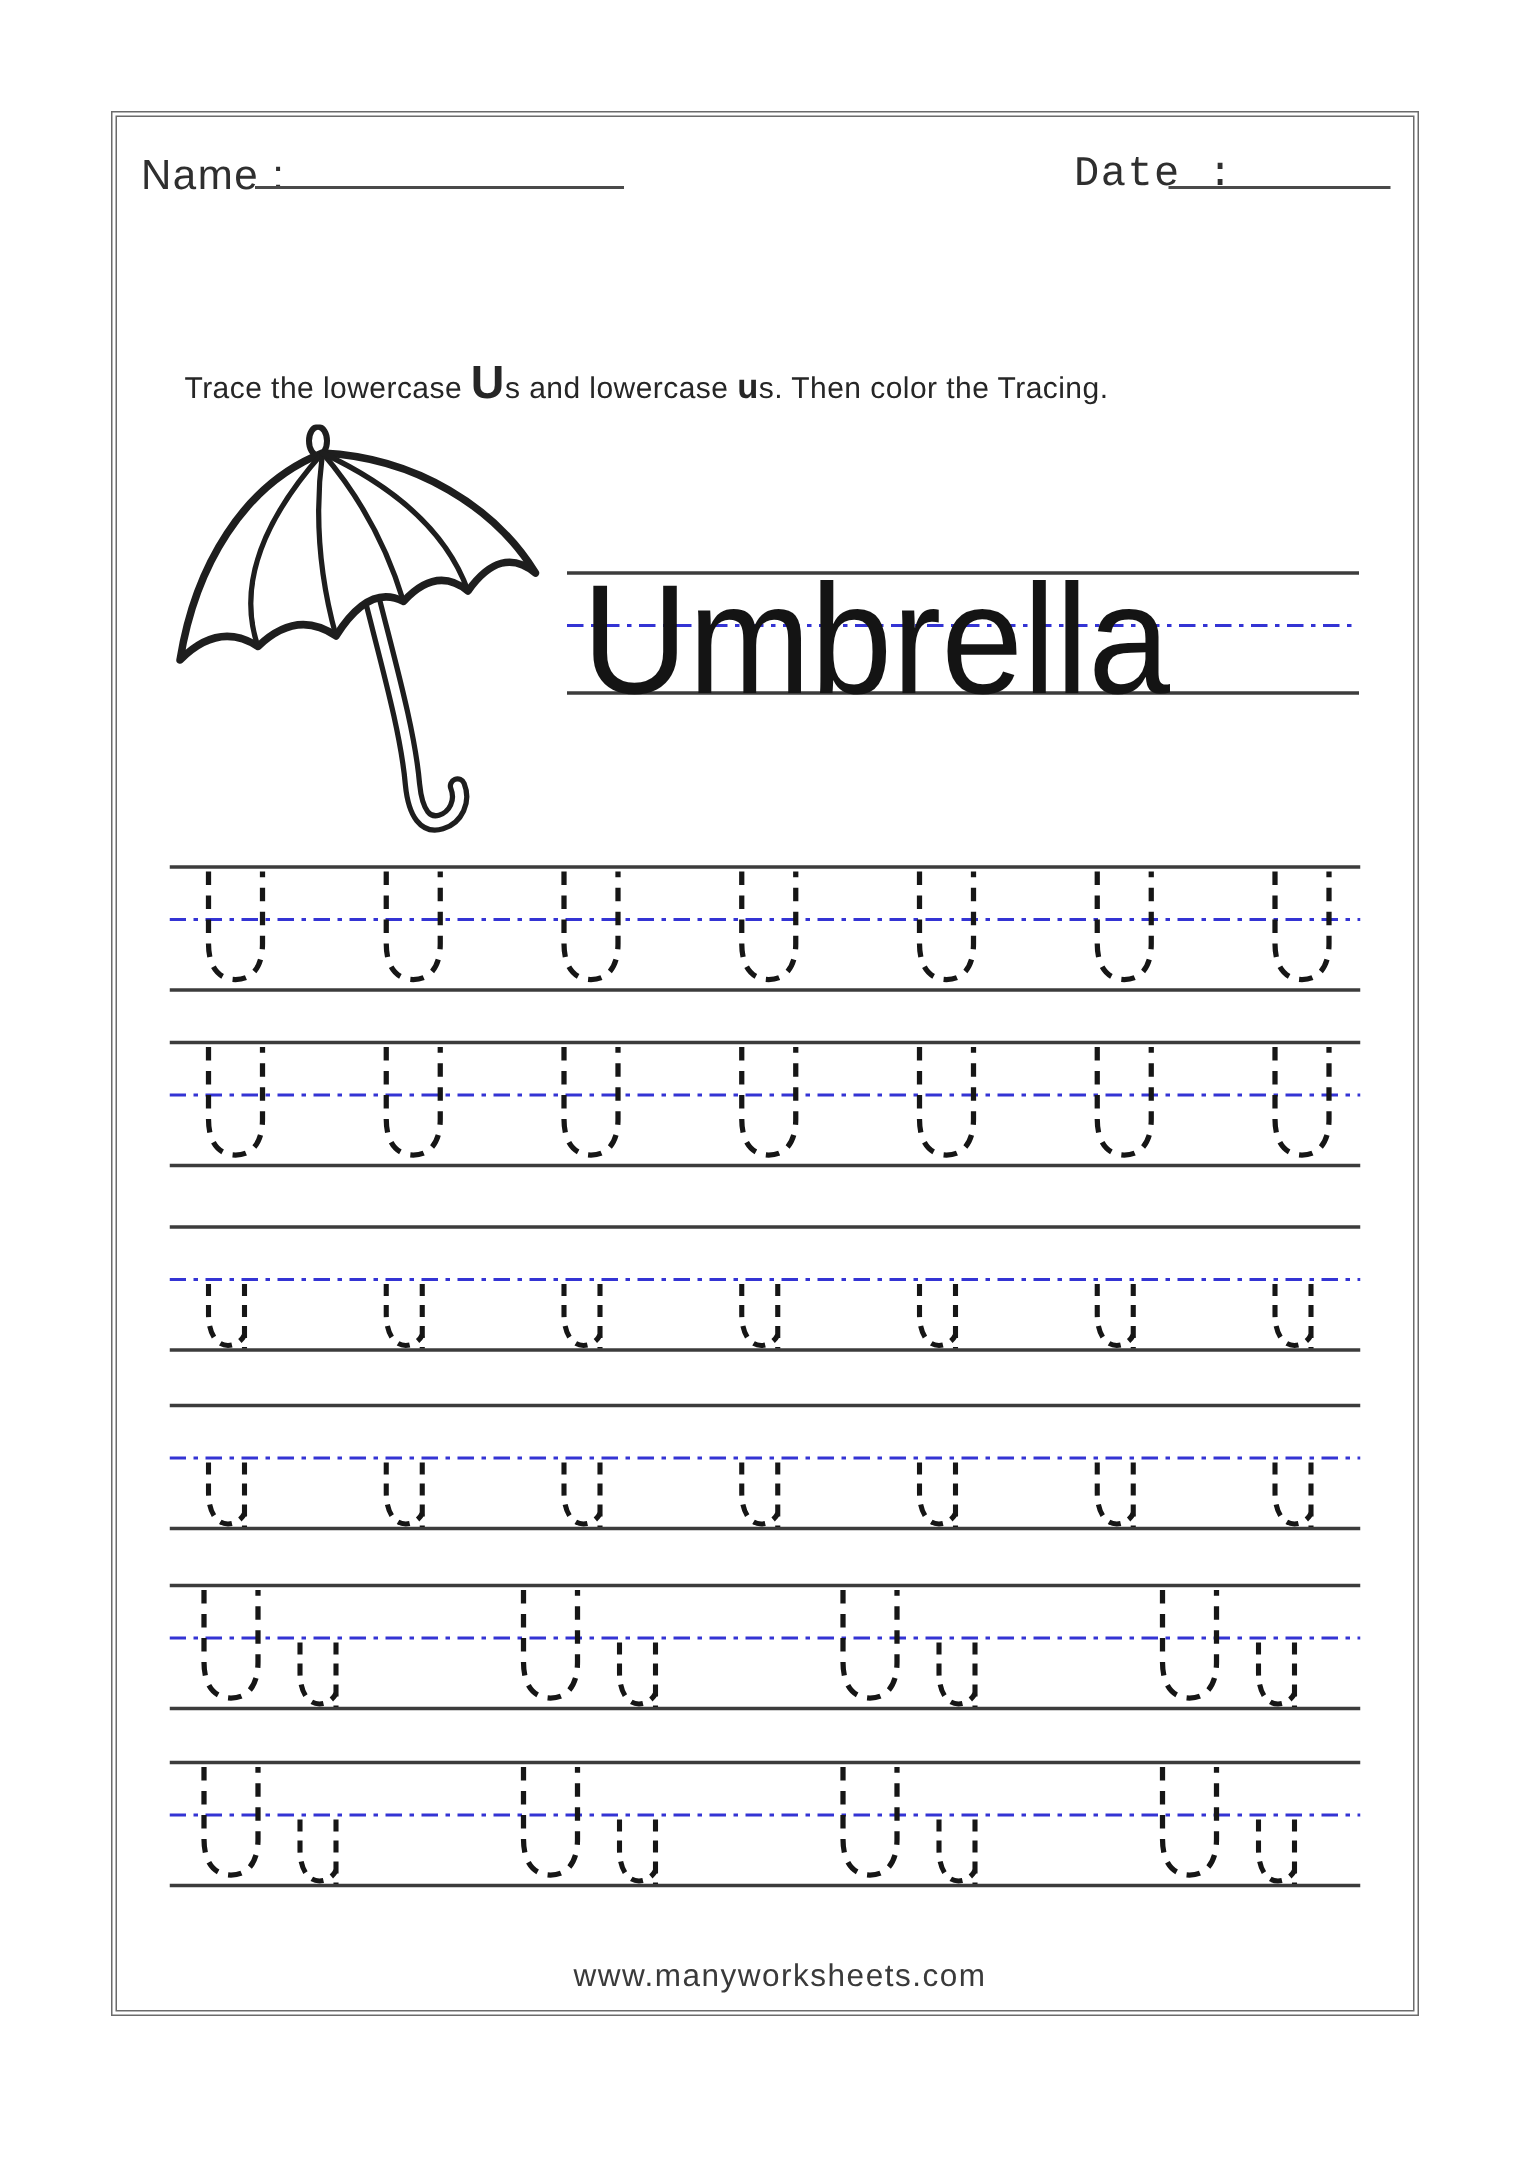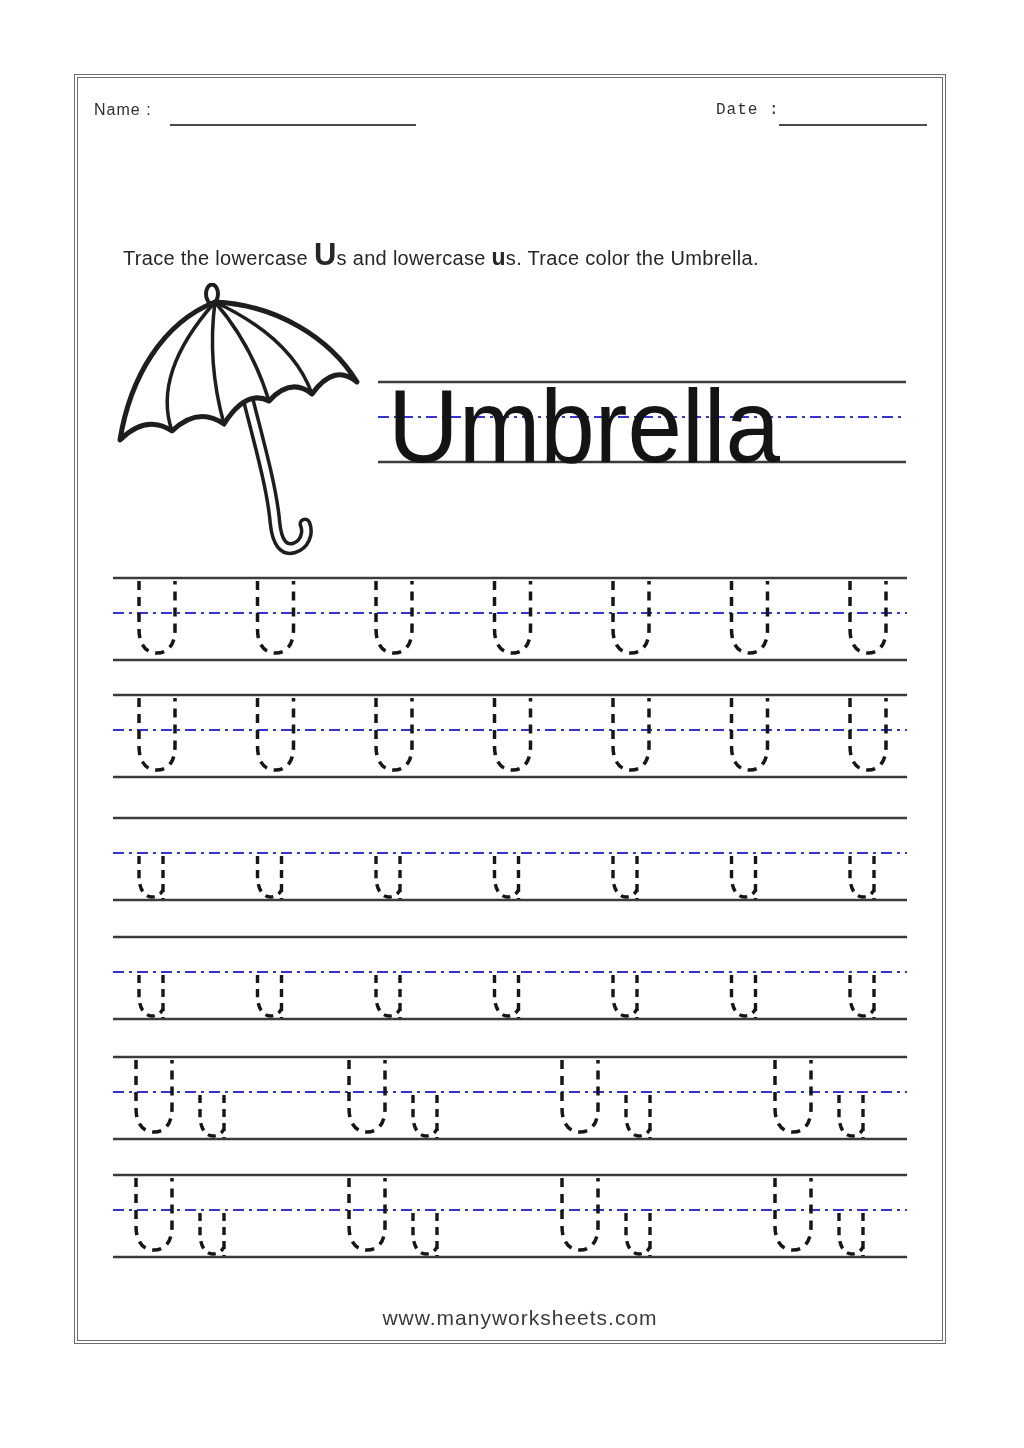--- a/index.html
+++ b/index.html
@@ -4,21 +4,21 @@
 <style>
   html,body{margin:0;padding:0;background:#fff;}
   .page{
     position:relative;width:1024px;height:1448px;background:#ffffff;
     font-family:"Liberation Sans","DejaVu Sans",sans-serif;color:#2a2a2a;overflow:hidden;
   }
   .frame{
     position:absolute;left:74px;top:74px;width:872px;height:1270px;
     border:4px double #6b6b6b;box-sizing:border-box;background:#fff;
   }
-  .hdr-label{position:absolute;font-size:16px;letter-spacing:1px;color:#2f2f2f;}
+  .hdr-label{position:absolute;font-size:28px;letter-spacing:1px;color:#2f2f2f;}
   .name-label{left:94px;top:101px;}
   .date-label{left:716px;top:101px;font-family:Liberation Mono, monospace;}
   .blank-line{position:absolute;border-top:2px solid #4a4a4a;height:0;}
   .name-line{left:170px;top:124px;width:246px;}
   .date-line{left:779px;top:124px;width:148px;}
   .title{
     position:absolute;left:0;right:0;top:186px;margin:0;text-align:center;
     font-size:32px;font-weight:400;letter-spacing:1px;color:#222;
   }
   .instruction{
@@ -48,21 +48,21 @@
 
 <div class="page">
   <div class="frame"></div>
 
   <div class="hdr-label name-label">Name :</div>
   <div class="blank-line name-line"></div>
   <div class="hdr-label date-label">Date :</div>
   <div class="blank-line date-line"></div>
 
 
-  <p class="instruction"><span>Trace the lowercase </span><span class="bigU">U</span><span>s and lowercase </span><span class="bigu">u</span><span>s. Trace color the Umbrella.</span></p>
+  <p class="instruction"><span>Trace the lowercase </span><span class="bigU">U</span><span>s and lowercase </span><span class="bigu">u</span><span>s. Then color the Tracing.</span></p>
 
   <svg class="umbrella" width="260" height="290" viewBox="0 0 260 290">
     <ellipse cx="100" cy="11" rx="6" ry="9.5" fill="#ffffff" stroke="#1e1e1e" stroke-width="4"></ellipse>
     <path d="M135,112 C147,160 160,205 163,240 C165,260 172,268 182,265 C192,262 197,251 193,241" fill="none" stroke="#1e1e1e" stroke-width="13" stroke-linecap="round"></path>
     <path d="M135,112 C147,160 160,205 163,240 C165,260 172,268 182,265 C192,262 197,251 193,241" fill="none" stroke="#ffffff" stroke-width="6" stroke-linecap="round"></path>
     <path d="M103,19 C50,40 18,95 8,157 Q34,131 60,148 Q86,123 112,141 Q134,106 157,118 Q179,94 200,111 Q222,80 245,99 C218,55 165,22 103,19 Z" fill="#ffffff" stroke="#1e1e1e" stroke-width="5" stroke-linejoin="round"></path>
     <g stroke="#1e1e1e" stroke-width="3.5" fill="none" stroke-linecap="round">
       <path d="M103,19 Q40,90 60,148"></path>
       <path d="M103,19 Q95,80 112,141"></path>
       <path d="M103,19 Q140,62 157,118"></path>

